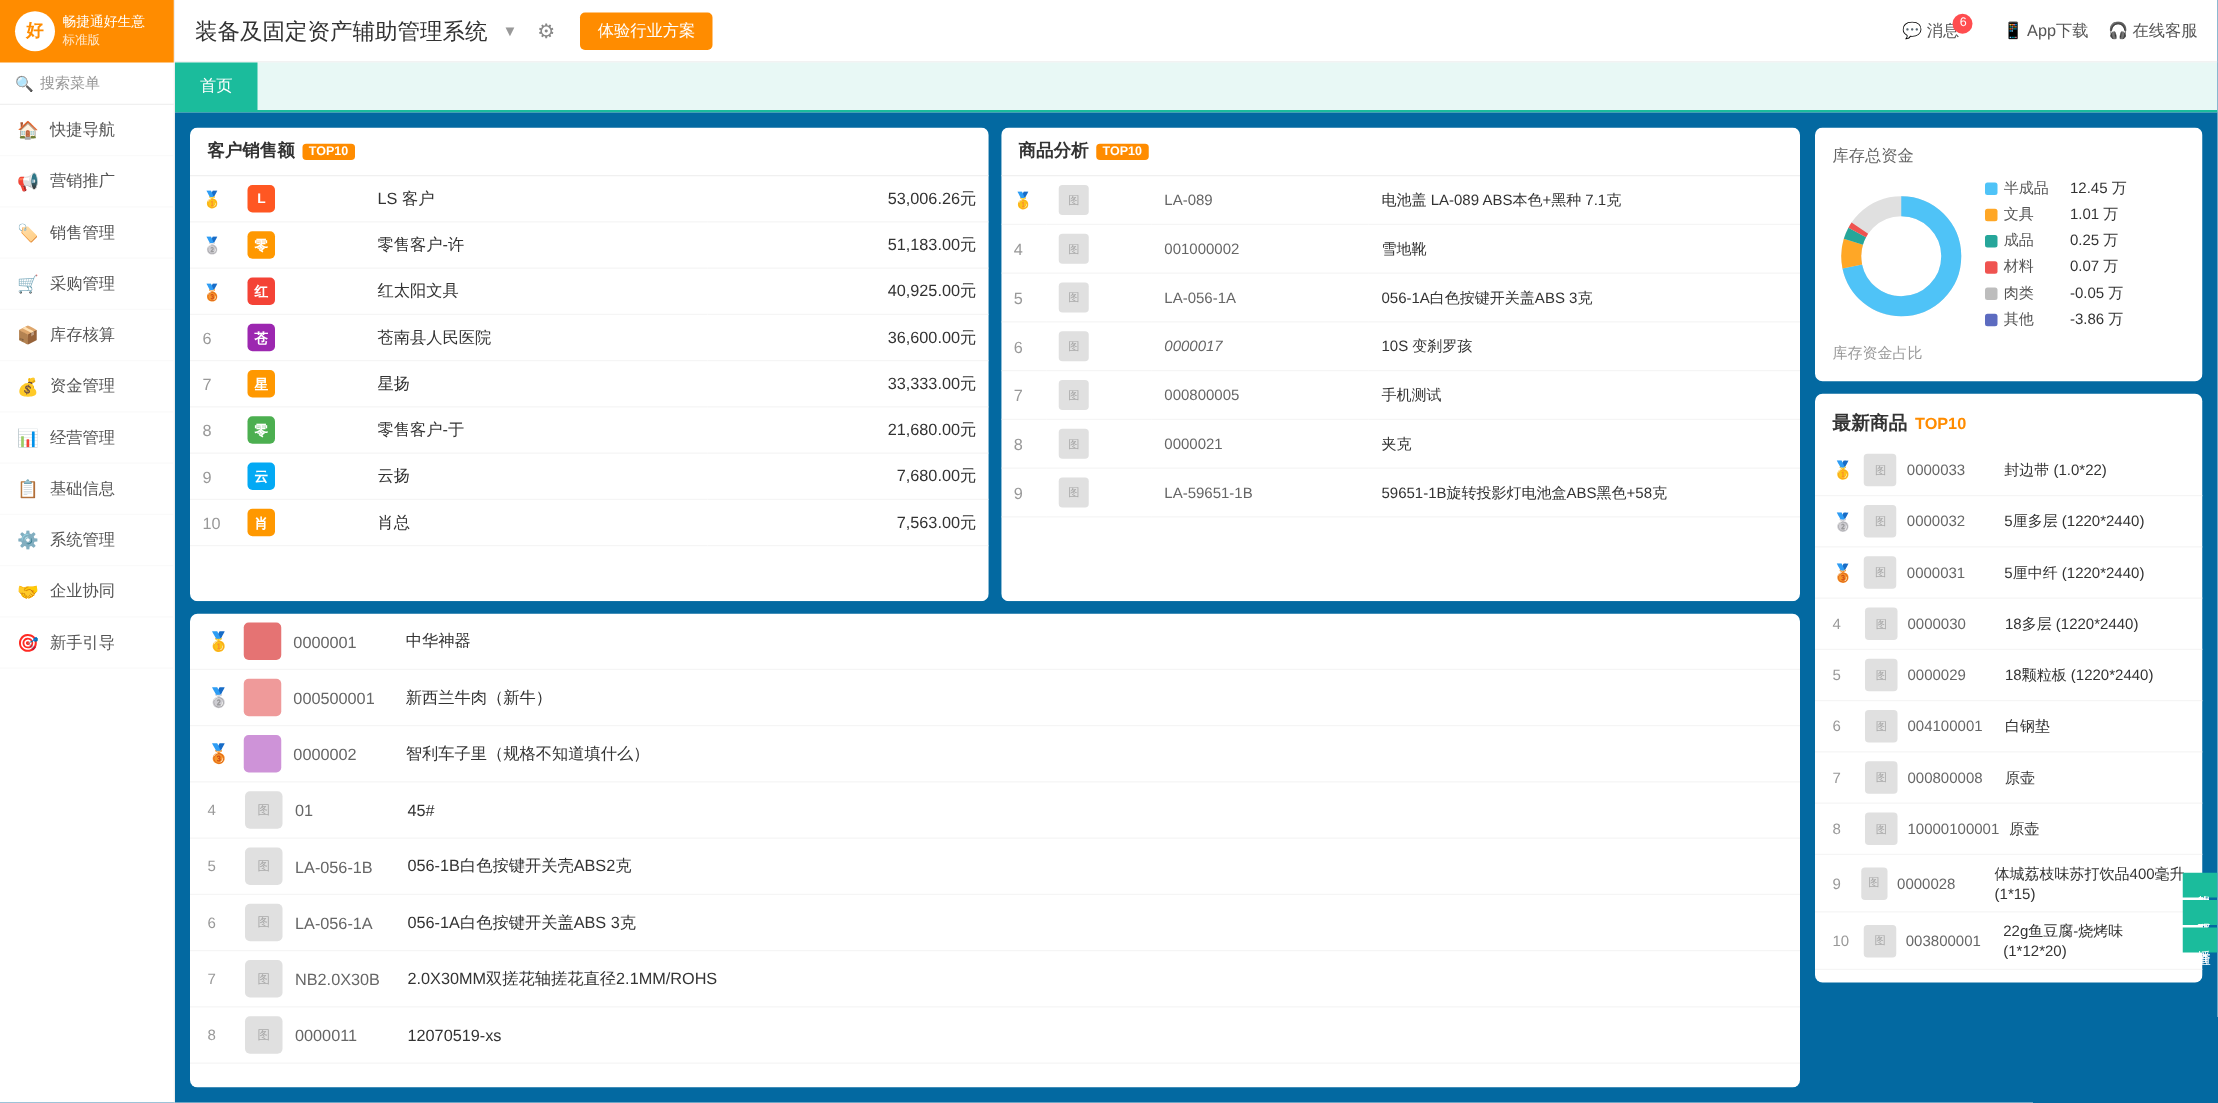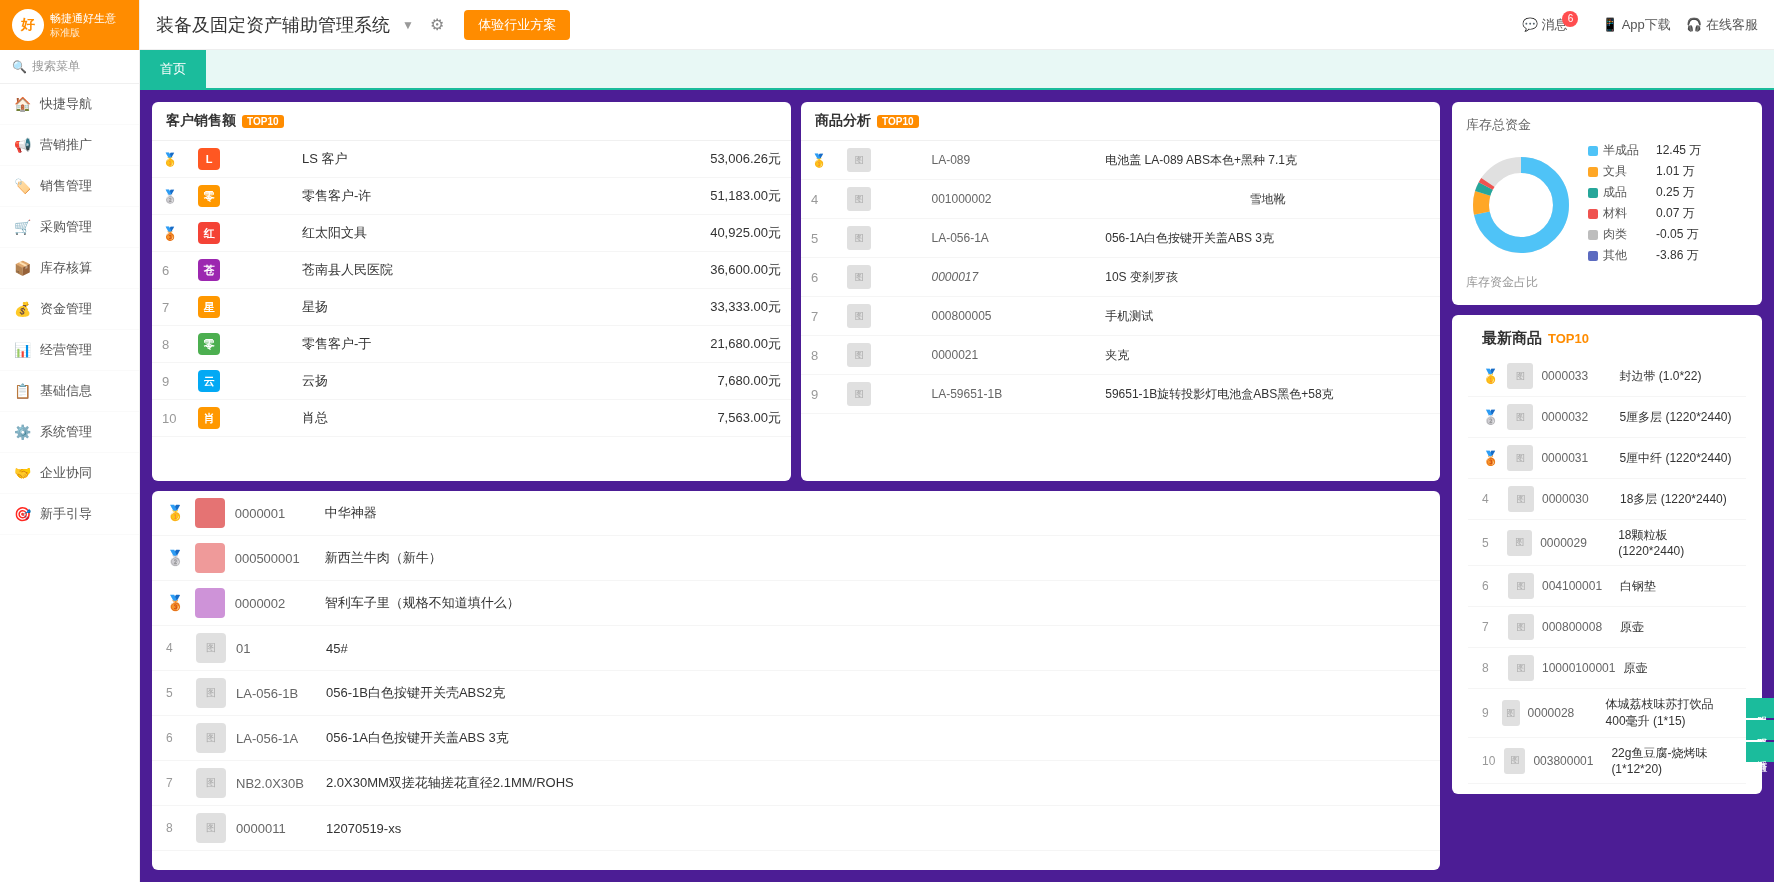--- a/index.html
+++ b/index.html
@@ -118,21 +118,21 @@
       background: #1bbc9c;
       color: white;
     }
 
     
     .content {
       flex: 1;
       overflow: hidden;
       display: flex;
       gap: 2px;
-      background: #4c1d95;
+      background: #0369a1;
       padding: 12px;
     }
 
     
     .middle-section {
       flex: 1;
       display: flex;
       flex-direction: column;
       gap: 10px;
       overflow: hidden;
@@ -244,21 +244,21 @@
     .inventory-footer {
       font-size: 12px;
       color: #999;
       margin-top: 6px;
     }
 
     
     .latest-card {
       background: #fff;
       border-radius: 6px;
-      padding: 10px 16px;
+      padding: 10px 0;
     }
     .latest-title {
       font-size: 15px;
       font-weight: 600;
       color: #333;
       padding: 4px 14px 8px;
       display: flex;
       align-items: center;
       gap: 6px;
     }
@@ -525,21 +525,21 @@
     </td>
     <td style="color:#666;font-size:12px;">LA-089</td>
     <td style="color:#333;font-size:12px;max-width:180px;white-space:nowrap;overflow:hidden;text-overflow:ellipsis;">电池盖 LA-089 ABS本色+黑种 7.1克</td>
   </tr>
                     <tr>
     <td class="rank-num"><span style="color:#999">4</span></td>
     <td>
       <div style="width:24px;height:24px;background:#e0e0e0;border-radius:3px;display:inline-flex;align-items:center;justify-content:center;font-size:9px;color:#aaa;">图</div>
     </td>
     <td style="color:#666;font-size:12px;">001000002</td>
-    <td style="color:#333;font-size:12px;max-width:180px;white-space:nowrap;overflow:hidden;text-overflow:ellipsis;text-align:center;">雪地靴</td>
+    <td style="color:#333;font-size:12px;max-width:180px;white-space:nowrap;overflow:hidden;text-overflow:ellipsis;">雪地靴</td>
   </tr>
                     <tr>
     <td class="rank-num"><span style="color:#999">5</span></td>
     <td>
       <div style="width:24px;height:24px;background:#e0e0e0;border-radius:3px;display:inline-flex;align-items:center;justify-content:center;font-size:9px;color:#aaa;">图</div>
     </td>
     <td style="color:#666;font-size:12px;">LA-056-1A</td>
     <td style="color:#333;font-size:12px;max-width:180px;white-space:nowrap;overflow:hidden;text-overflow:ellipsis;">056-1A白色按键开关盖ABS 3克</td>
   </tr>
                     <tr>

